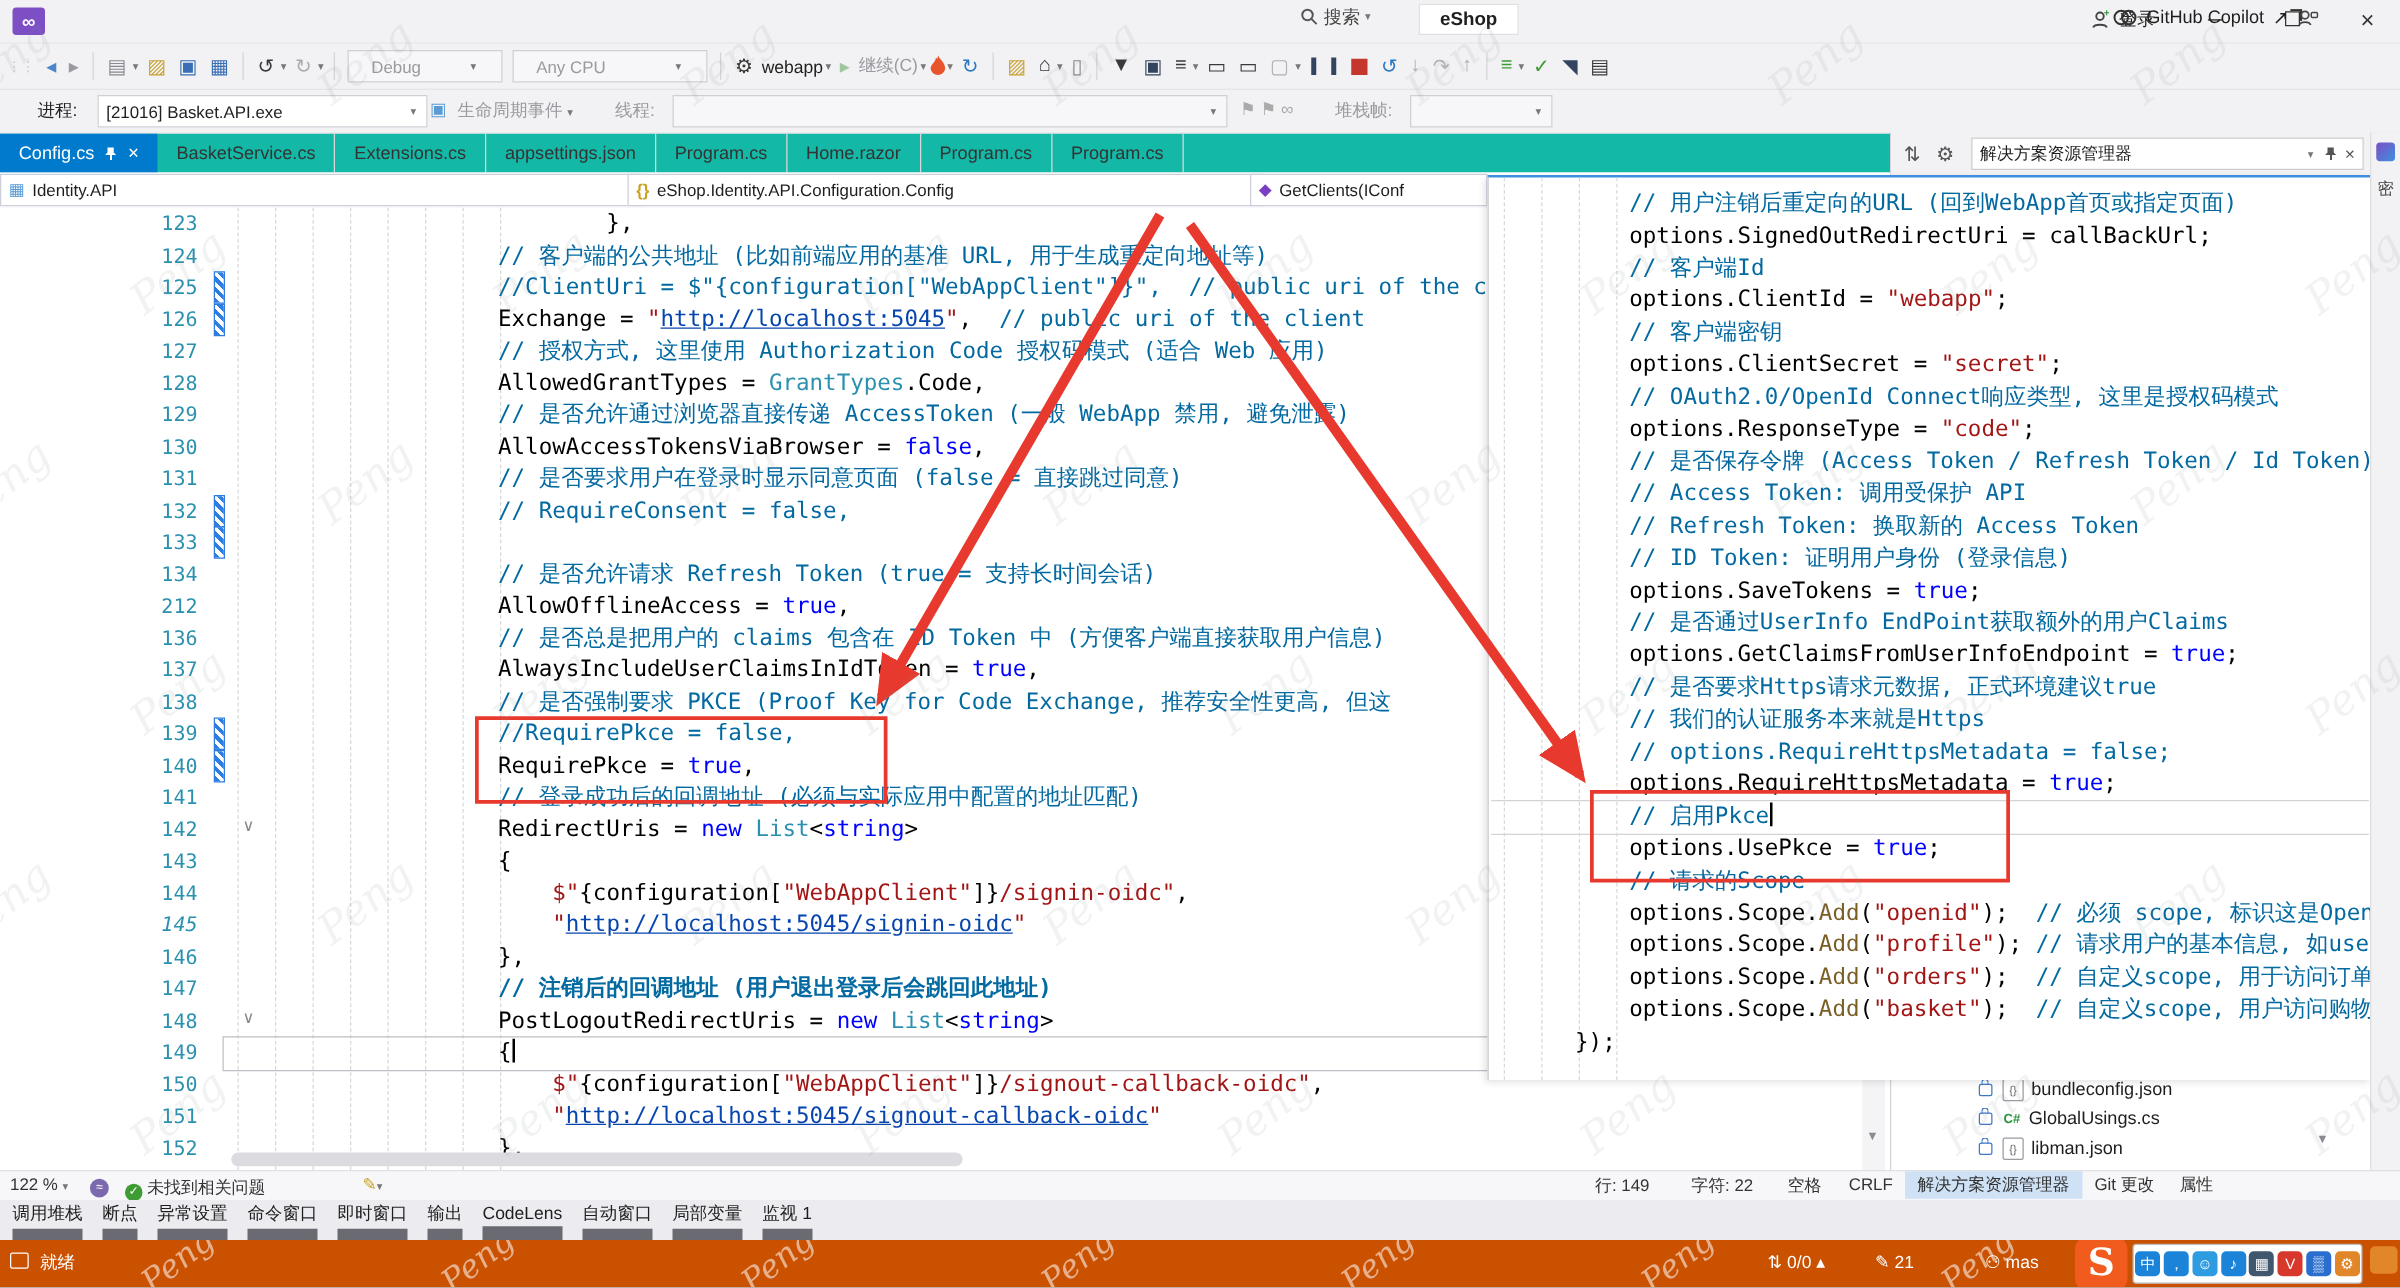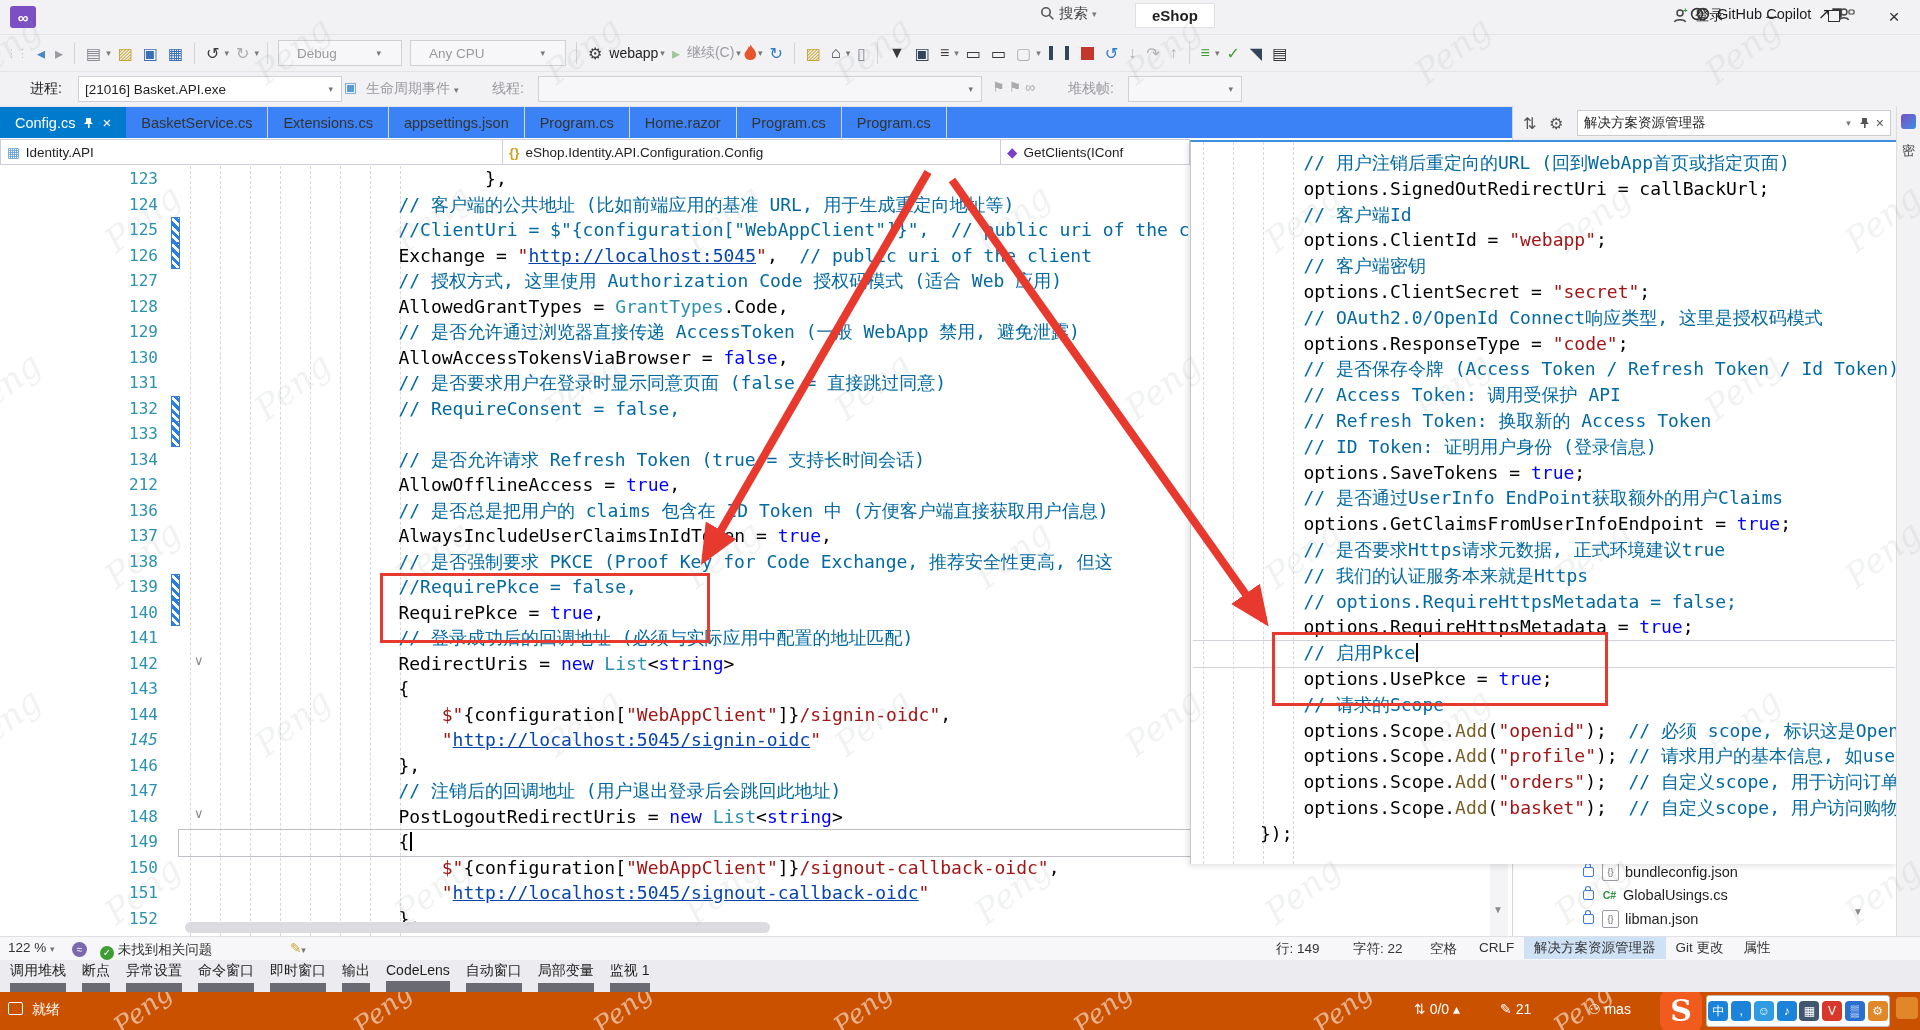--- a/index.html
+++ b/index.html
@@ -21,21 +21,21 @@
   .tsep{width:1px;height:22px;background:#d4d4d8;margin:0 6px;}
   .tcaret{font-size:9px;color:#777;margin:0 2px 0 0;}
   .tcombo{height:24px;border:1px solid #d0d0d4;background:#f7f7f9;color:#9a9a9e;font-size:13.5px;display:inline-flex;align-items:center;justify-content:space-between;padding:0 18px;margin:0 4px;}
   .pauseic{display:inline-block;width:12px;height:14px;border-left:4px solid #33455e;border-right:4px solid #33455e;margin:0 6px;}
   .stopic{display:inline-block;width:13px;height:13px;background:#c5372c;margin:0 6px;}
   #copilot{position:absolute;left:1690px;top:5px;display:flex;align-items:center;gap:7px;font-size:14.5px;}
   #debugbar{position:absolute;left:0;top:72px;width:1920px;height:34px;background:#f2f2f4;border-bottom:1px solid #e4e4e8;font-size:14px;color:#555;}
   .dcombo{position:absolute;top:4px;height:24px;border:1px solid #cfcfd6;background:#fff;display:flex;align-items:center;justify-content:space-between;padding:0 6px;font-size:13.5px;color:#222;}
   .dcombo.dis{background:#f7f7f9;color:#aaa;}
   
-  #tabbar{position:absolute;left:0;top:107px;width:1605px;height:31px;background:#3b82f6;}
+  #tabbar{position:absolute;left:0;top:107px;width:1605px;height:31px;background:#14b8a6;}
   #doc-tabs{display:flex;height:31px;}
   .dtab{padding:0 15px;font-size:14.5px;line-height:30px;border-right:1px solid #d8d8dc;color:#333;display:flex;align-items:center;gap:8px;}
   .dtab.active{background:#007acc;color:#fff;border-right:none;}
   #breadcrumb{position:absolute;left:0;top:138px;width:1920px;height:28px;background:#fff;border-bottom:1px solid #e4e4e8;font-size:13.5px;}
   .bccombo{position:absolute;top:1px;height:24px;border:1px solid #cccedb;background:#fff;display:flex;align-items:center;padding:0 6px;gap:6px;}
   .bccaret{position:absolute;right:5px;font-size:9px;color:#777;}
   
   #editor-left{position:absolute;left:0;top:166px;width:1512px;height:770px;background:#fff;overflow:hidden;z-index:1;}
   .vguide{position:absolute;top:0;bottom:0;width:0;border-left:1px dashed #d8d8d8;}
   .crow{position:absolute;left:0;right:0;}
@@ -438,21 +438,21 @@
         <div class="crow" style="top: 561px; height: 25.5px;">
           <span class="lnum" style="line-height: 25.5px; font-style: italic;">145</span>
           <span class="ctext" style="left: 225px; line-height: 25.5px;">                    <span class="st">"</span><span class="ln">http://localhost:5045/signin-oidc</span><span class="st">"</span></span>
         </div>
         <div class="crow" style="top: 586.5px; height: 25.5px;">
           <span class="lnum" style="line-height: 25.5px;">146</span>
           <span class="ctext" style="left: 225px; line-height: 25.5px;">                <span class="pl">},</span></span>
         </div>
         <div class="crow" style="top: 612px; height: 25.5px;">
           <span class="lnum" style="line-height: 25.5px;">147</span>
-          <span class="ctext" style="left: 225px; line-height: 25.5px;">                <span class="cm">// 注销后的回调地址 (用户退出登录后会跳回此地址)</span></span>
+          <span class="ctext" style="left: 225px; line-height: 25.5px; font-weight: bold;">                <span class="cm">// 注销后的回调地址 (用户退出登录后会跳回此地址)</span></span>
         </div>
         <div class="crow" style="top: 637.5px; height: 25.5px;">
           <span class="lnum" style="line-height: 25.5px;">148</span>
           <span class="fold">∨</span>
           <span class="ctext" style="left: 225px; line-height: 25.5px;">                <span class="pl">PostLogoutRedirectUris = </span><span class="kw">new</span><span class="pl"> </span><span class="ty">List</span><span class="pl">&lt;</span><span class="kw">string</span><span class="pl">&gt;</span></span>
         </div>
         <div class="crow" style="top: 663px; height: 25.5px;">
           <span class="lnum" style="line-height: 25.5px;">149</span>
           <span class="ctext" style="left: 225px; line-height: 25.5px;">                <span class="pl">{</span><span class="caret"></span></span>
         </div>

